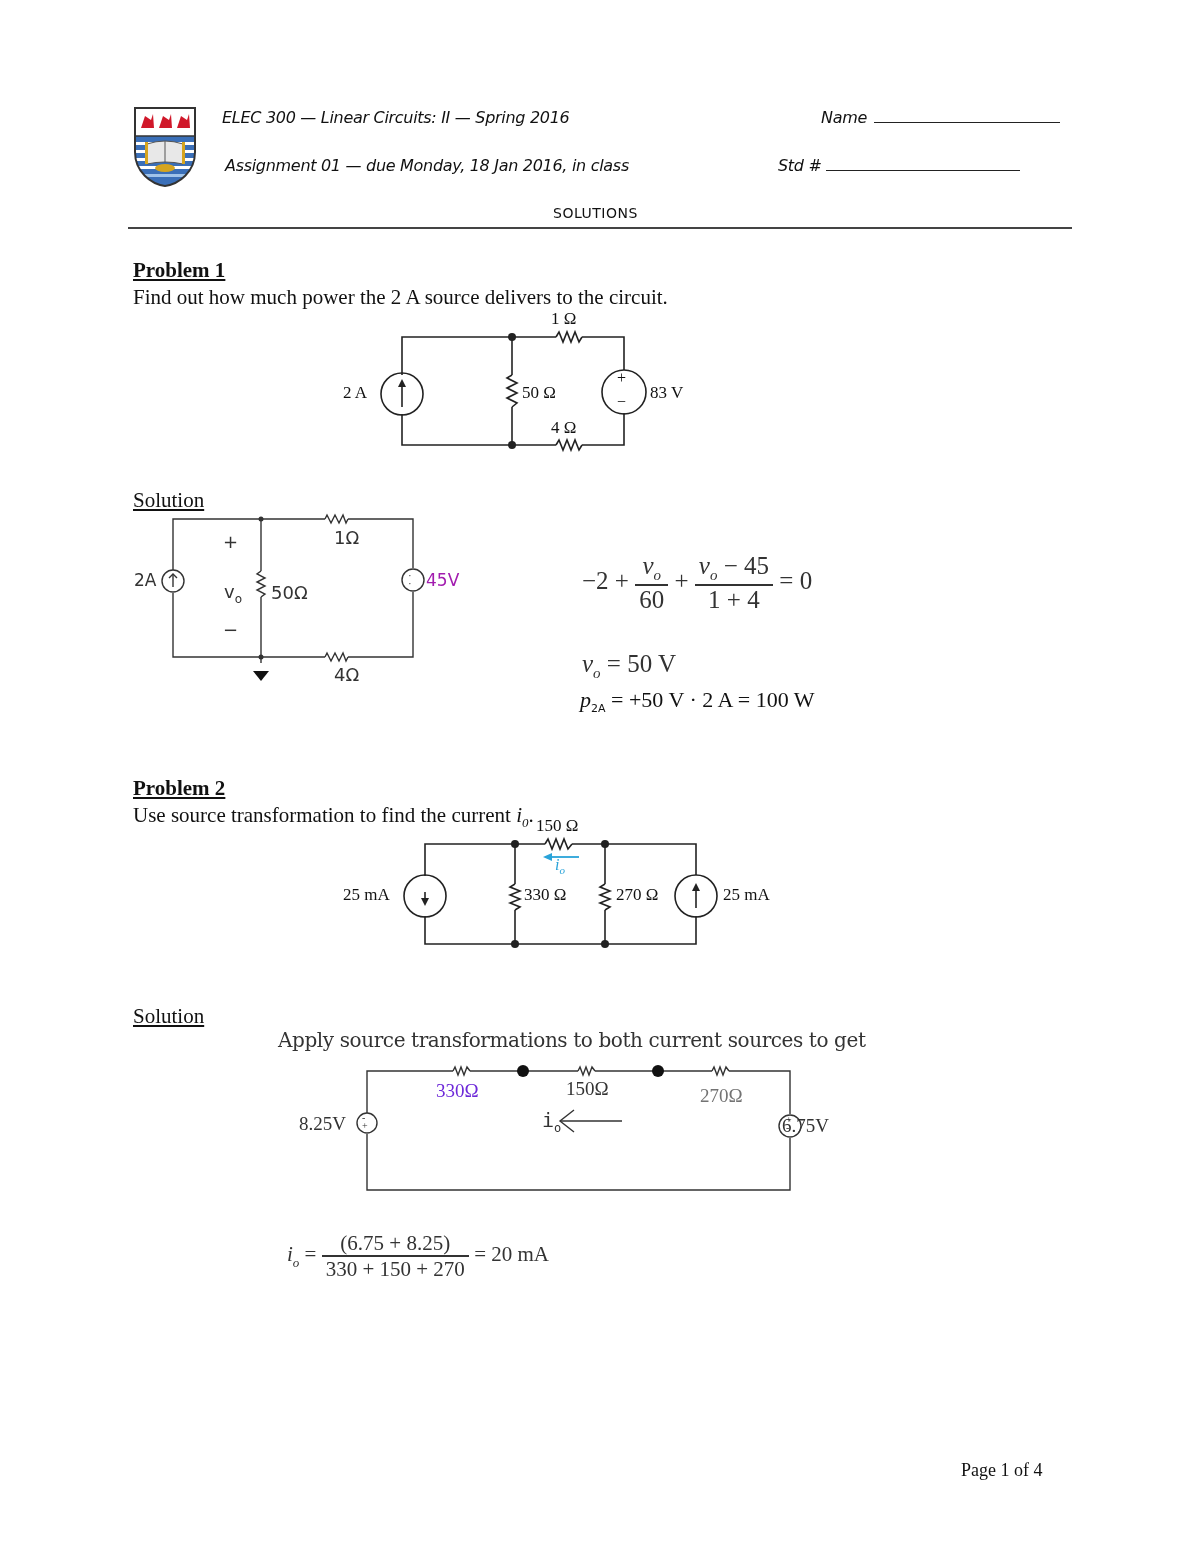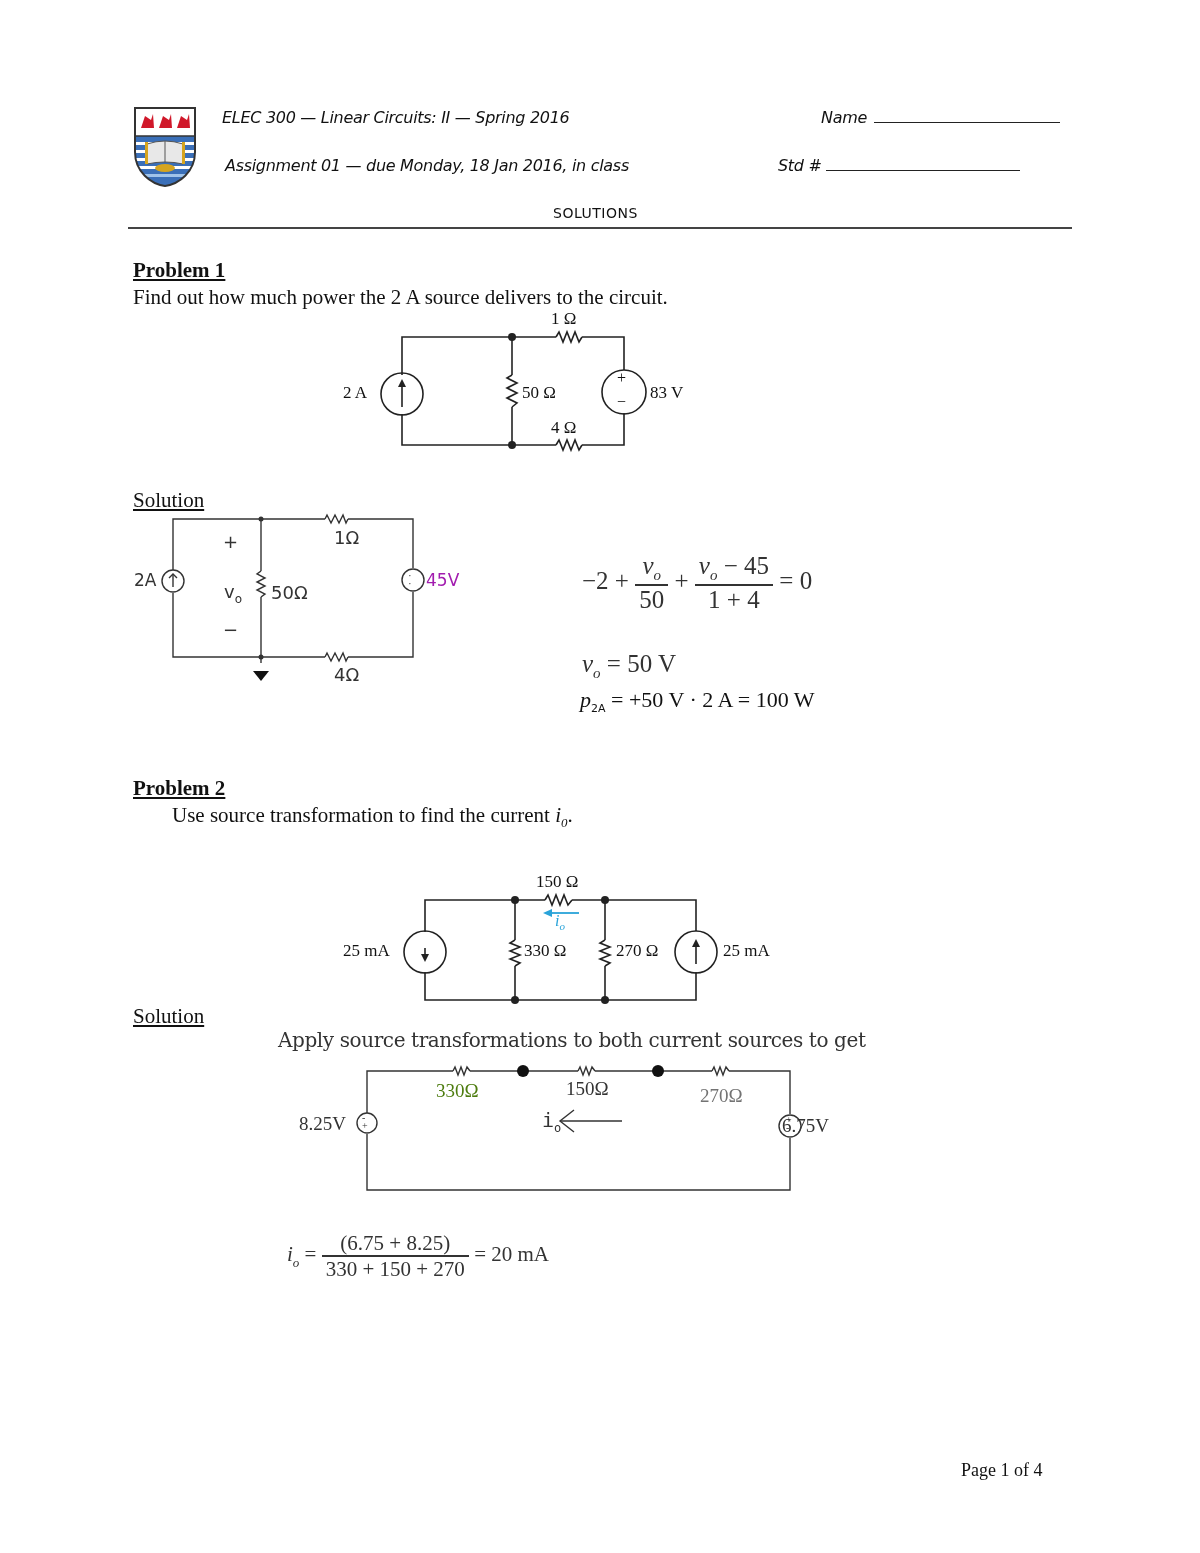--- a/index.html
+++ b/index.html
@@ -130,38 +130,38 @@
   <div class="abs" style="left:301px;top:65px;font-size:17px;font-family:'DejaVu Sans',sans-serif;color:#a21caf;">45V</div>
   <div class="abs" style="left:98px;top:26px;font-size:18px;font-family:'DejaVu Sans',sans-serif;color:#333;">+</div>
   <div class="abs" style="left:99px;top:76px;font-size:18px;font-family:'DejaVu Sans',sans-serif;color:#333;"><span>v</span><sub style="font-size:12px;">o</sub></div>
   <div class="abs" style="left:98px;top:114px;font-size:18px;font-family:'DejaVu Sans',sans-serif;color:#333;">−</div>
 </div>
 
 <div class="abs eq" style="left:582px;top:552px;font-size:25px;">
   <span>−2 +</span>
   <span class="frac">
     <span class="num"><span class="it">v</span><sub class="it" style="font-size:15px;">o</sub></span>
-    <span class="den">50</span>
+    <span class="den">60</span>
   </span>
   <span>+</span>
   <span class="frac">
     <span class="num"><span class="it">v</span><sub class="it" style="font-size:15px;">o</sub><span> − 45</span></span>
     <span class="den">1 + 4</span>
   </span>
   <span>= 0</span>
 </div>
 
 <div class="abs eq" style="left:582px;top:650px;font-size:25px;"><span class="it">v</span><sub class="it" style="font-size:15px;">o</sub><span> = 50 V</span></div>
 
 <div class="abs eq" style="left:580px;top:687px;font-size:22px;color:#111;"><span class="it">p</span><sub style="font-size:11px;font-family:'DejaVu Sans',sans-serif;">2A</sub><span> = +50 V · 2 A = 100 W</span></div>
 
 <div class="abs ptitle" style="left:133px;top:776px;">Problem 2</div>
-<div class="abs ptext" style="left:133px;top:803px;margin-left:39px;"><span>Use source transformation to find the current </span><span class="it">i</span><sub class="it" style="font-size:13px;">0</sub><span>.</span></div>
-
-<div class="abs" style="left:330px;top:864px;width:470px;height:150px;">
+<div class="abs ptext" style="left:133px;top:803px;"><span>Use source transformation to find the current </span><span class="it">i</span><sub class="it" style="font-size:13px;">0</sub><span>.</span></div>
+
+<div class="abs" style="left:330px;top:808px;width:470px;height:150px;">
   <svg width="470" height="150" viewBox="0 0 470 150" fill="none" stroke="#222" stroke-width="1.6">
     <polyline points="95,68 95,36 215,36"></polyline>
     <polyline points="242,36 366,36 366,67"></polyline>
     <polyline points="366,108 366,136 95,136 95,108"></polyline>
     <polyline points="215,36 218,31 222,41 226,31 230,41 234,31 238,41 242,36"></polyline>
     <line x1="185" y1="36" x2="185" y2="76"></line>
     <polyline points="185,76 180,79 190,83 180,87 190,91 180,95 190,99 185,102"></polyline>
     <line x1="185" y1="102" x2="185" y2="136"></line>
     <line x1="275" y1="36" x2="275" y2="76"></line>
     <polyline points="275,76 270,79 280,83 270,87 280,91 270,95 280,99 275,102"></polyline>
@@ -203,21 +203,21 @@
     <polyline points="422,13 424,9 427,17 430,9 433,17 436,9 439,13"></polyline>
     <circle cx="233" cy="13" r="6" fill="#111" stroke="none"></circle>
     <circle cx="368" cy="13" r="6" fill="#111" stroke="none"></circle>
     <circle cx="77" cy="65" r="10"></circle>
     <circle cx="500" cy="68" r="11"></circle>
     <line x1="270" y1="63" x2="332" y2="63"></line>
     <polyline points="284,52 270,63 284,74"></polyline>
   </svg>
   <div class="abs" style="left:72px;top:56px;font-size:10px;line-height:8px;color:#333;">-<br>+</div>
   <div class="abs" style="left:496px;top:58px;font-size:10px;line-height:8px;color:#333;">+<br>-</div>
-  <div class="abs" style="left:146px;top:22px;font-size:19px;color:#4d7c0f;">330Ω</div>
+  <div class="abs" style="left:146px;top:22px;font-size:19px;color:#6d28d9;">330Ω</div>
   <div class="abs" style="left:276px;top:20px;font-size:19px;color:#333;">150Ω</div>
   <div class="abs" style="left:410px;top:27px;font-size:19px;color:#737373;">270Ω</div>
   <div class="abs" style="left:9px;top:55px;font-size:19px;color:#333;">8.25V</div>
   <div class="abs" style="left:492px;top:57px;font-size:19px;color:#333;">6.75V</div>
   <div class="abs" style="left:252px;top:50px;font-size:20px;color:#333;font-family:'DejaVu Sans Mono',monospace;"><span>i</span><sub style="font-size:12px;">o</sub></div>
 </div>
 
 <div class="abs eq" style="left:287px;top:1232px;font-size:21px;">
   <span class="it">i</span><sub class="it" style="font-size:13px;">o</sub>
   <span>=</span>

